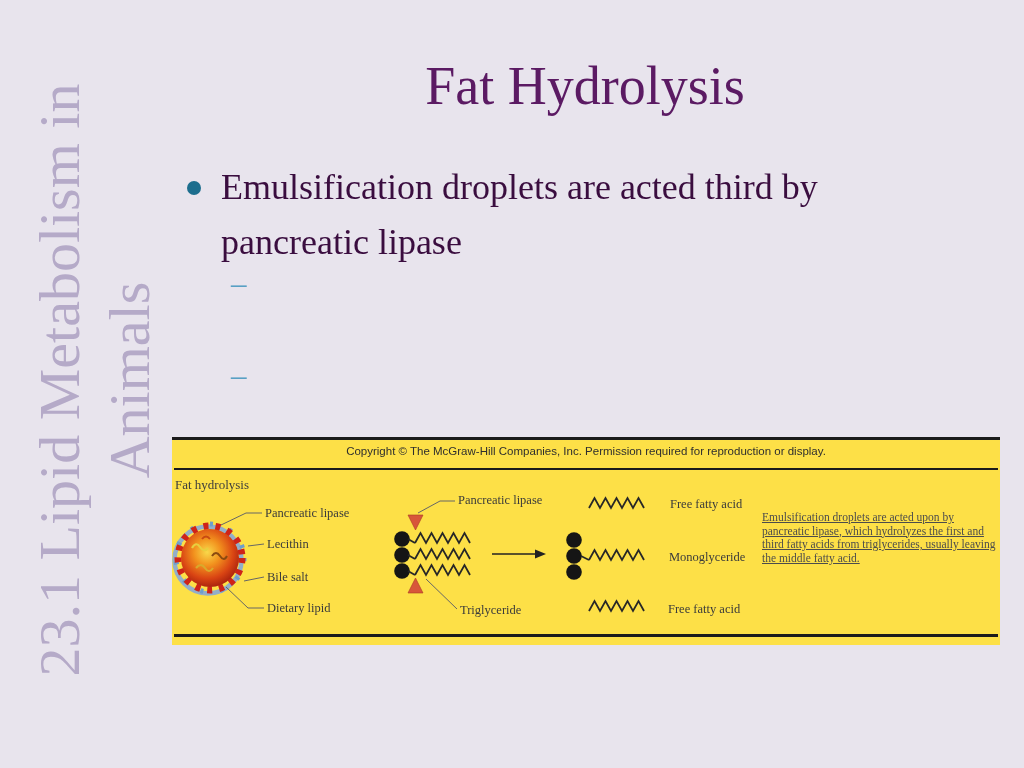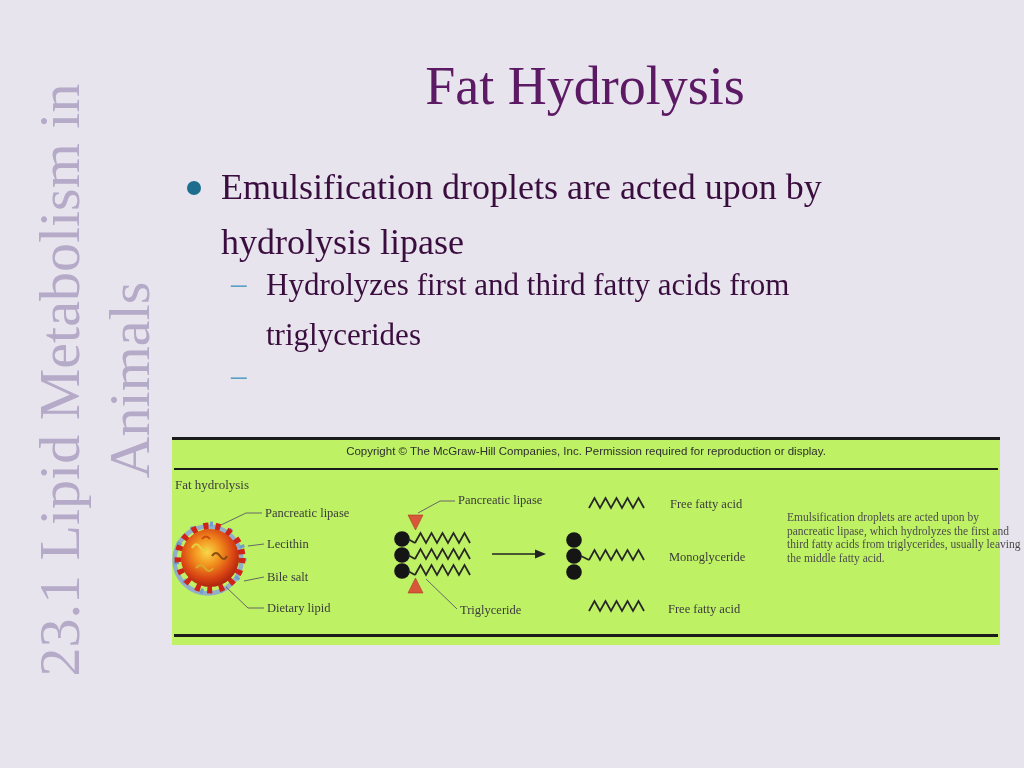--- a/index.html
+++ b/index.html
@@ -48,21 +48,21 @@
     position: absolute; left: 266px; width: 610px;
     font-size: 31px; line-height: 50px; color: #3a0d3f;
   }
   .sub-text-1 { top: 260px; }
   .sub-text-2 { top: 352px; }
 
   
   .figure-panel {
     position: absolute; left: 172px; top: 437px;
     width: 828px; height: 205px;
-    background: #bef264;
+    background: #fde047;
     border-top: 3px solid #1b1b1b;
   }
   .fig-copyright {
     position: absolute; top: 5px; left: 0; width: 100%;
     text-align: center;
     font-family: "Liberation Sans", "DejaVu Sans", sans-serif;
     font-size: 11.5px; color: #2e2e2e;
   }
   .fig-rule-top {
     position: absolute; top: 28px; left: 2px; right: 2px;
@@ -70,22 +70,22 @@
   }
   .fig-rule-bottom {
     position: absolute; top: 194px; left: 2px; right: 2px;
     height: 2.5px; background: #1b1b1b;
   }
   .fig-heading {
     position: absolute; left: 3px; top: 37px;
     font-size: 13px; color: #3d3d3d;
   }
   .fig-caption {
-    position: absolute; left: 615px; top: 71px; width: 237px;
-    font-size: 11.5px; line-height: 1.18; color: #4c4c4c;
+    position: absolute; left: 590px; top: 71px; width: 237px;
+    font-size: 11.5px; line-height: 1.18; color: #4c4c4c; text-decoration: underline;
   }
   .fig-svg { position: absolute; left: 0; top: 0; }
   .fig-label {
     font-family: "Liberation Serif", "DejaVu Serif", serif;
     font-size: 12.5px; fill: #3b3b3b;
   }
   .leader { stroke: #666; stroke-width: 1; fill: none; }
   .zig { stroke: #272727; stroke-width: 1.8; fill: none; }
   .bead { fill: #151515; }
   .lipase-tri { fill: #d8563a; stroke: #a93b22; stroke-width: 0.6; }
@@ -96,24 +96,23 @@
 <div id="slide">
 
   <div class="sidebar-title">
     <div>23.1 Lipid Metabolism in</div>
     <div>Animals</div>
   </div>
 
   <div class="slide-title">Fat Hydrolysis</div>
 
   <span class="bullet-dot"></span>
-  <div class="bullet-text">Emulsification droplets are acted upon by hydrolysis lipase</div>
+  <div class="bullet-text">Emulsification droplets are acted third by pancreatic lipase</div>
 
   <span class="sub-dash sub-dash-1">–</span>
-  <div class="sub-text sub-text-1">Hydrolyzes first and third fatty acids from triglycerides</div>
 
   <span class="sub-dash sub-dash-2">–</span>
 
   <div class="figure-panel">
     <div class="fig-copyright">Copyright © The McGraw-Hill Companies, Inc. Permission required for reproduction or display.</div>
     <div class="fig-rule-top"></div>
     <div class="fig-heading">Fat hydrolysis</div>
 
     <svg class="fig-svg" width="828" height="205" viewBox="0 0 828 205">
       <defs>

